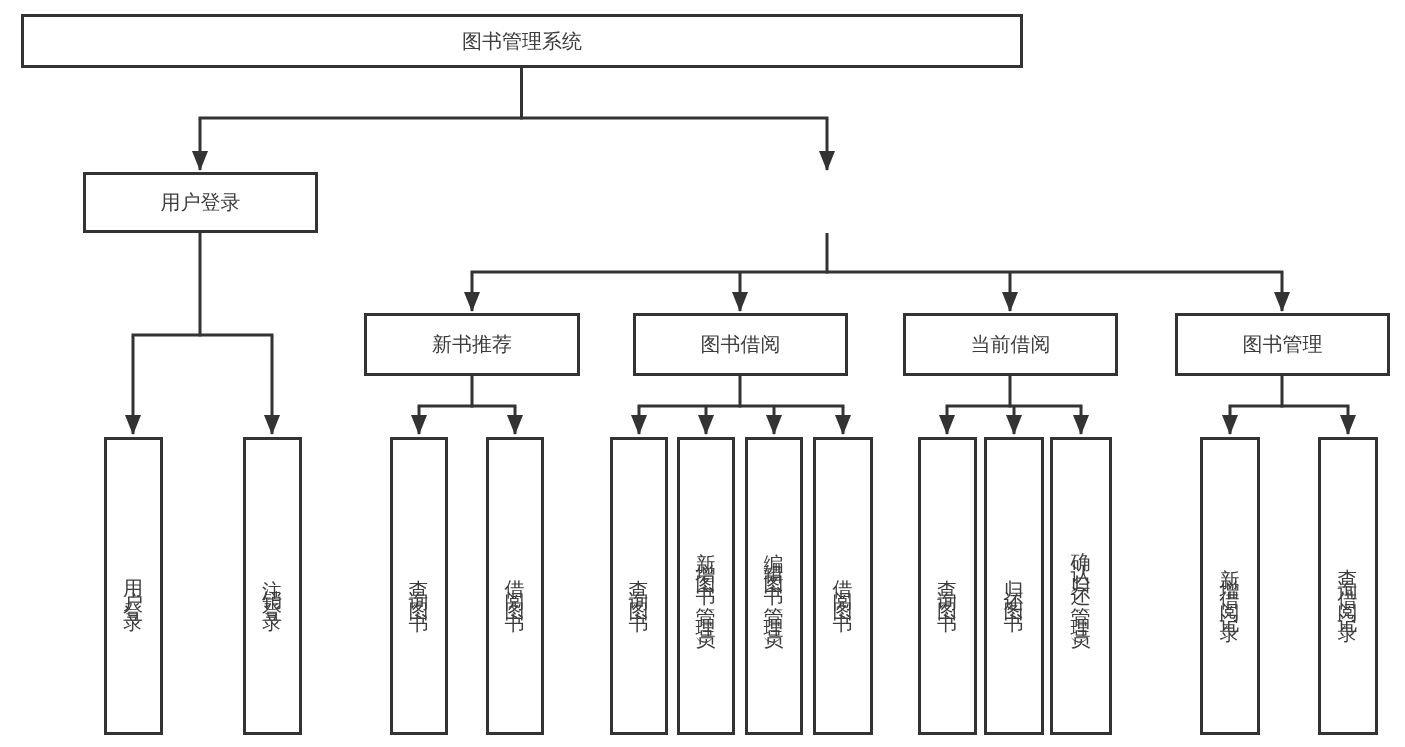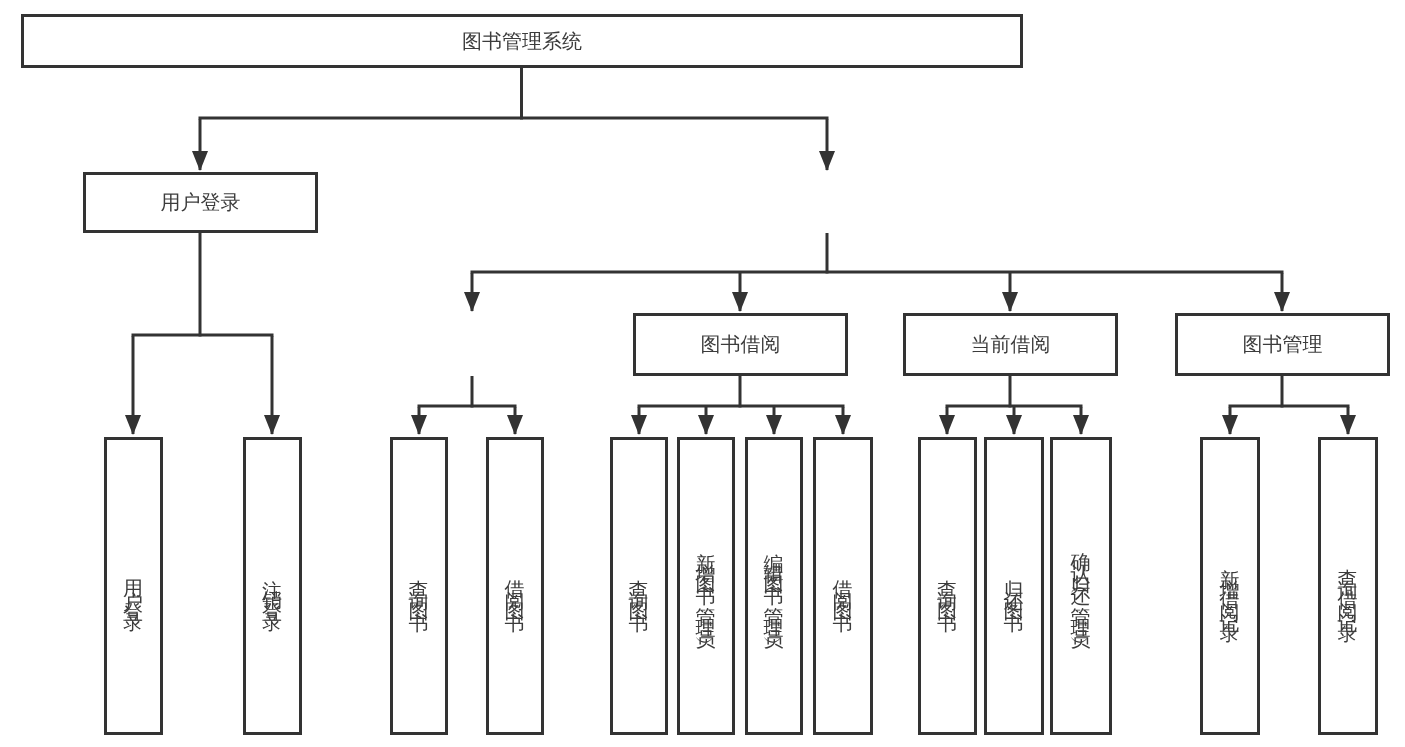--- a/index.html
+++ b/index.html
@@ -126,20 +126,23 @@
   </svg>
 
   <div class="box" style="left:21px; top:14px; width:1002px; height:54px;">
     <span>图书管理系统</span>
   </div>
 
   <div class="box" style="left:83px; top:172px; width:235px; height:61px;">
     <span>用户登录</span>
   </div>
 
+  <div class="box" style="left:364px; top:313px; width:216px; height:63px;">
+    <span>新书推荐</span>
+  </div>
   <div class="box" style="left:633px; top:313px; width:215px; height:63px;text-align:right;">
     <span>图书借阅</span>
   </div>
   <div class="box" style="left:903px; top:313px; width:215px; height:63px;align-items:center;">
     <span>当前借阅</span>
   </div>
   <div class="box" style="left:1175px; top:313px; width:215px; height:63px;">
     <span>图书管理</span>
   </div>
 

